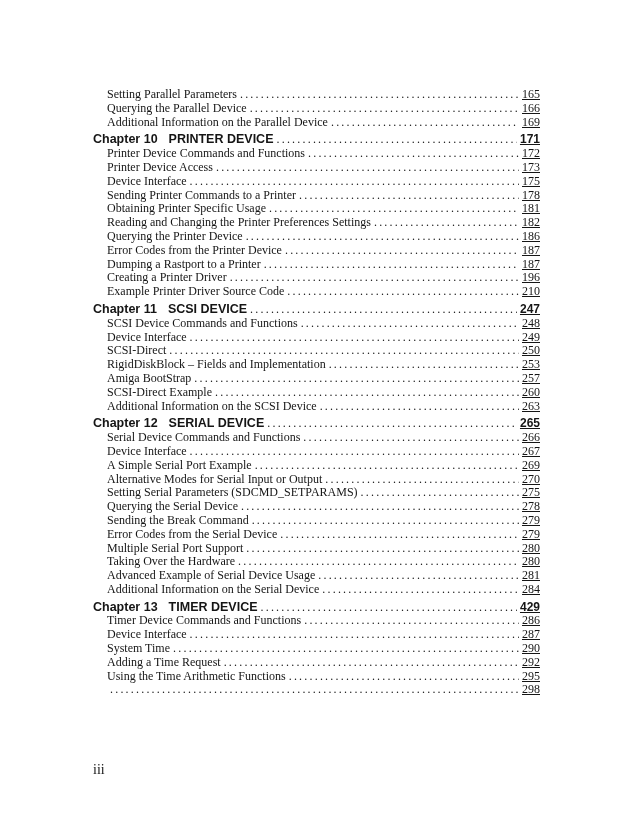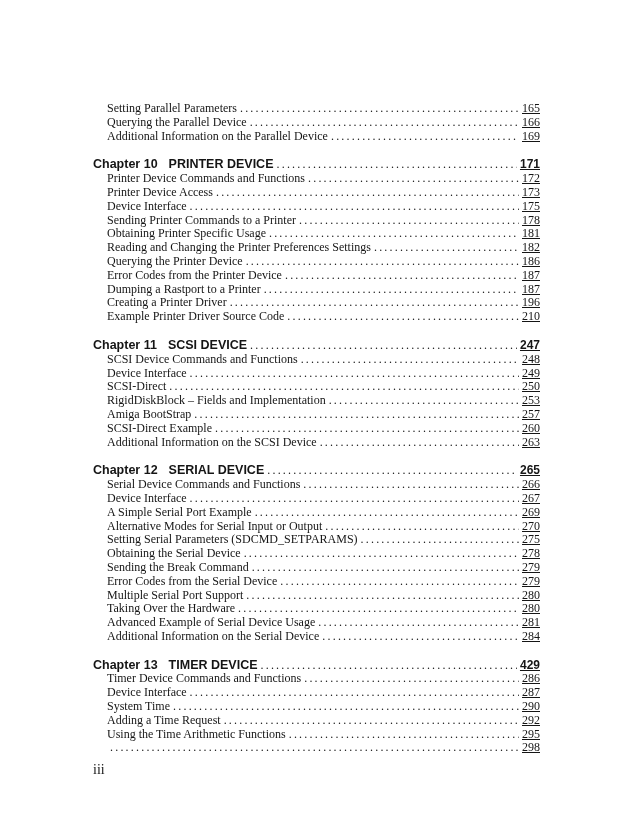--- a/index.html
+++ b/index.html
@@ -11,22 +11,22 @@
     overflow: hidden;
     font-family: "Liberation Serif", serif;
     color: #151515;
   }
   .toc {
     position: absolute;
     left: 93px;
     top: 88px;
     width: 447px;
   }
-  .section { margin-top: 15px; }
-  .section:first-child { margin-top: 14px; }
+  .section { margin-top: 4px; }
+  .section:first-child { margin-top: 0; }
   .row {
     display: flex;
     align-items: baseline;
     font-size: 12px;
     line-height: 13.8px;
     white-space: nowrap;
   }
   .row.entry { padding-left: 14px; }
   .row .title { flex: 0 0 auto; }
   .row .dots {
@@ -216,21 +216,21 @@
           <span class="title">Alternative Modes for Serial Input or Output</span>
           <span class="dots"></span>
           <span class="pg">270</span>
         </div>
         <div class="row entry">
           <span class="title">Setting Serial Parameters (SDCMD_SETPARAMS)</span>
           <span class="dots"></span>
           <span class="pg">275</span>
         </div>
         <div class="row entry">
-          <span class="title">Obtaining the Serial Device</span>
+          <span class="title">Querying the Serial Device</span>
           <span class="dots"></span>
           <span class="pg">278</span>
         </div>
         <div class="row entry">
           <span class="title">Sending the Break Command</span>
           <span class="dots"></span>
           <span class="pg">279</span>
         </div>
         <div class="row entry">
           <span class="title">Error Codes from the Serial Device</span>

